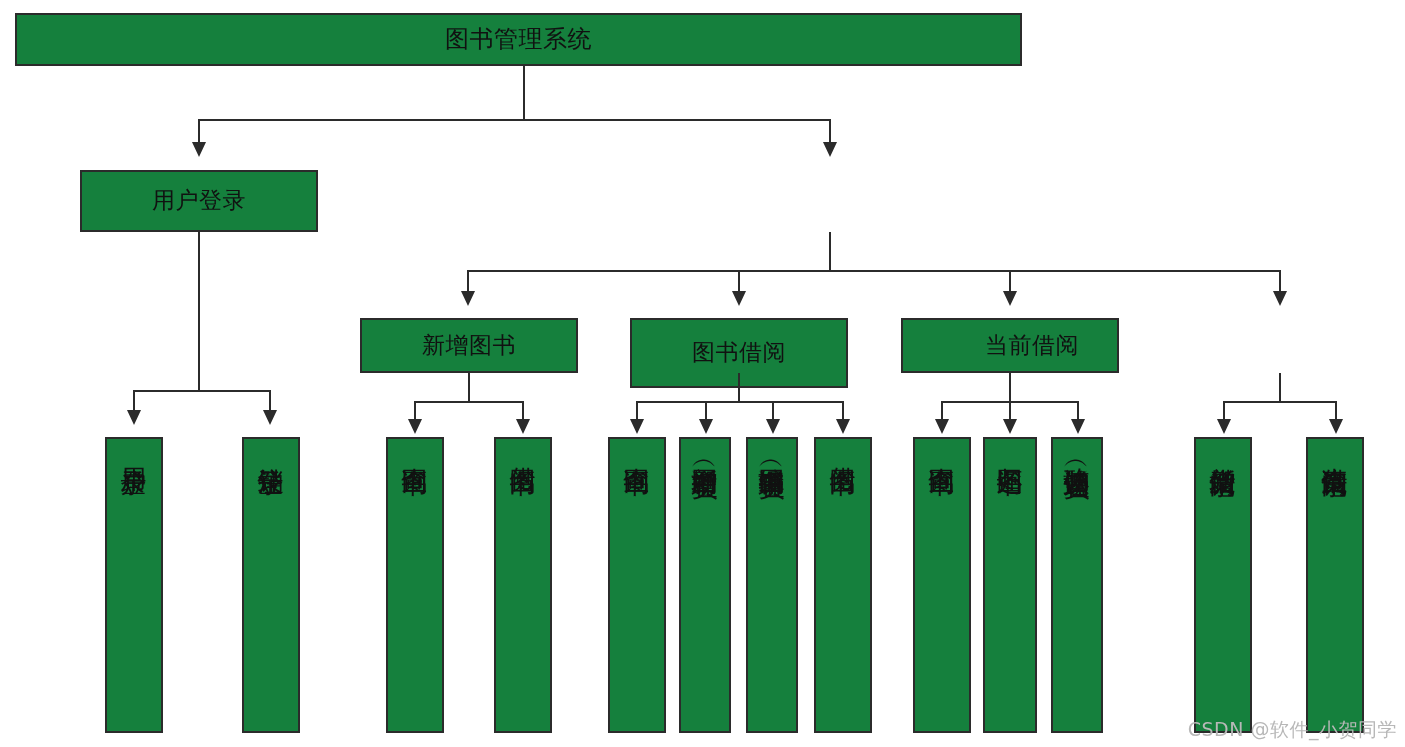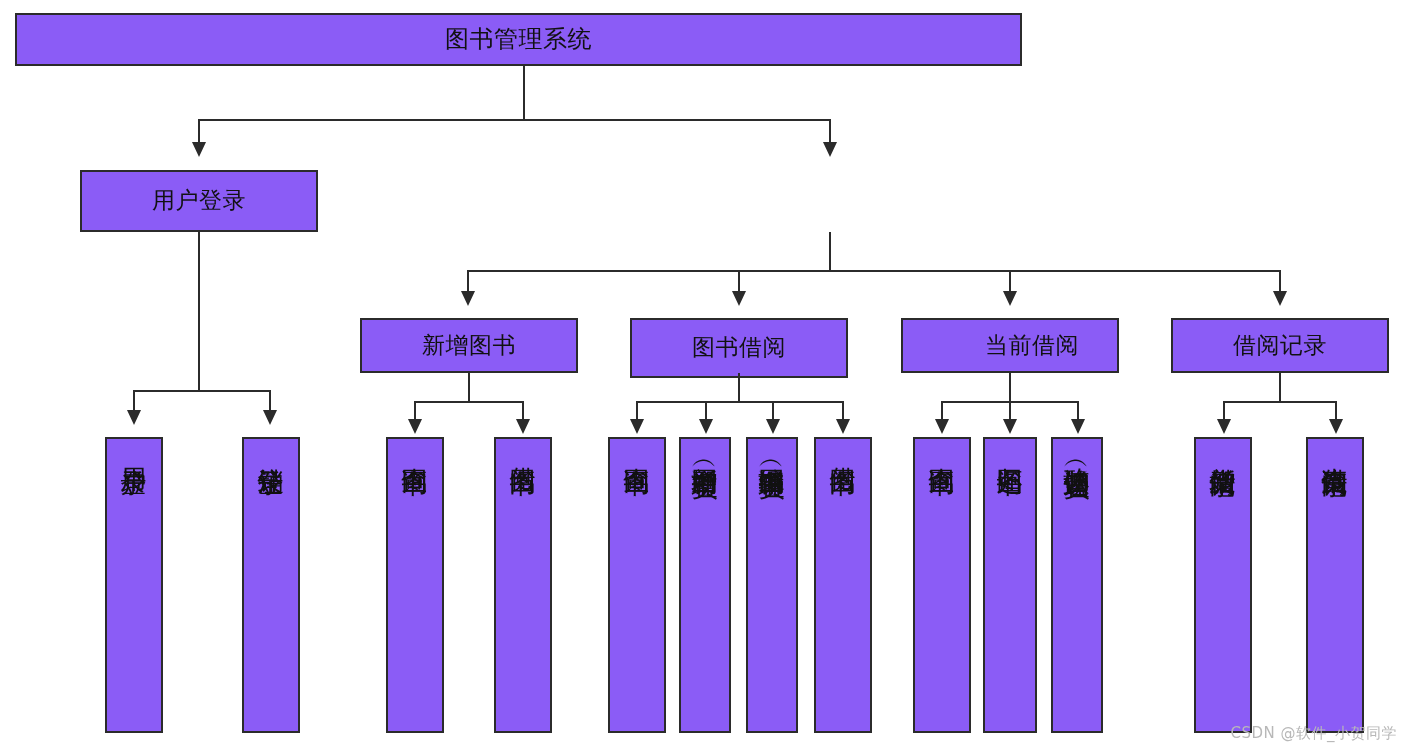--- a/index.html
+++ b/index.html
@@ -15,21 +15,21 @@
     width: 1405px;
     height: 747px;
     background: #ffffff;
     overflow: hidden;
   }
   
   .node {
     position: absolute;
     box-sizing: border-box;
     border: 2px solid #2b2b2b;
-    background: #8b5cf6;
+    background: #15803d;
     display: flex;
     align-items: center;
     justify-content: center;
     color: #111111;
   }
   .node .label {
     display: block;
     text-align: center;
     line-height: 1.02;
     letter-spacing: 0.5px;
@@ -70,21 +70,21 @@
     height: 0;
     border-left: 7px solid transparent;
     border-right: 7px solid transparent;
     border-top: 15px solid #2b2b2b;
   }
   
   #watermark {
     position: absolute;
     right: 8px;
     bottom: 4px;
-    font-size: 15px;
+    font-size: 19px;
     color: #b8b8b8;
     white-space: nowrap;
     letter-spacing: 0.5px;
     margin-top: 24px;
   }
 </style>
 </head>
 <body>
 
 <div id="canvas">
@@ -122,28 +122,25 @@
   <div class="vline" style="left:738px; top:270px; height:23px;"></div>
   <div class="arrow" style="left:732px; top:291px;"></div>
   <div class="vline" style="left:1009px; top:270px; height:23px;"></div>
   <div class="arrow" style="left:1003px; top:291px;"></div>
   <div class="vline" style="left:1279px; top:270px; height:23px;"></div>
   <div class="arrow" style="left:1273px; top:291px;"></div>
 
   <div class="node horiz" style="left:360px; top:318px; width:218px; height:55px;">
     <span class="label">新增图书</span>
   </div>
-  <div class="node horiz" style="left:630px; top:318px; width:218px; height:60px;">
+  <div class="node horiz" style="left:630px; top:318px; width:218px; height:70px;">
     <span class="label">图书借阅</span>
   </div>
   <div class="node horiz" style="left:901px; top:318px; width:218px; height:55px;padding-left:44px;">
     <span class="label">当前借阅</span>
-  </div>
-  <div class="node horiz" style="left:1171px; top:318px; width:218px; height:55px;">
-    <span class="label">借阅记录</span>
   </div>
 
   <div class="vline" style="left:468px; top:373px; height:30px;"></div>
   <div class="hline" style="left:414px; top:401px; width:110px;"></div>
   <div class="vline" style="left:414px; top:401px; height:20px;"></div>
   <div class="arrow" style="left:408px; top:419px;"></div>
   <div class="vline" style="left:522px; top:401px; height:20px;"></div>
   <div class="arrow" style="left:516px; top:419px;"></div>
 
   <div class="vline" style="left:738px; top:373px; height:30px;"></div>

